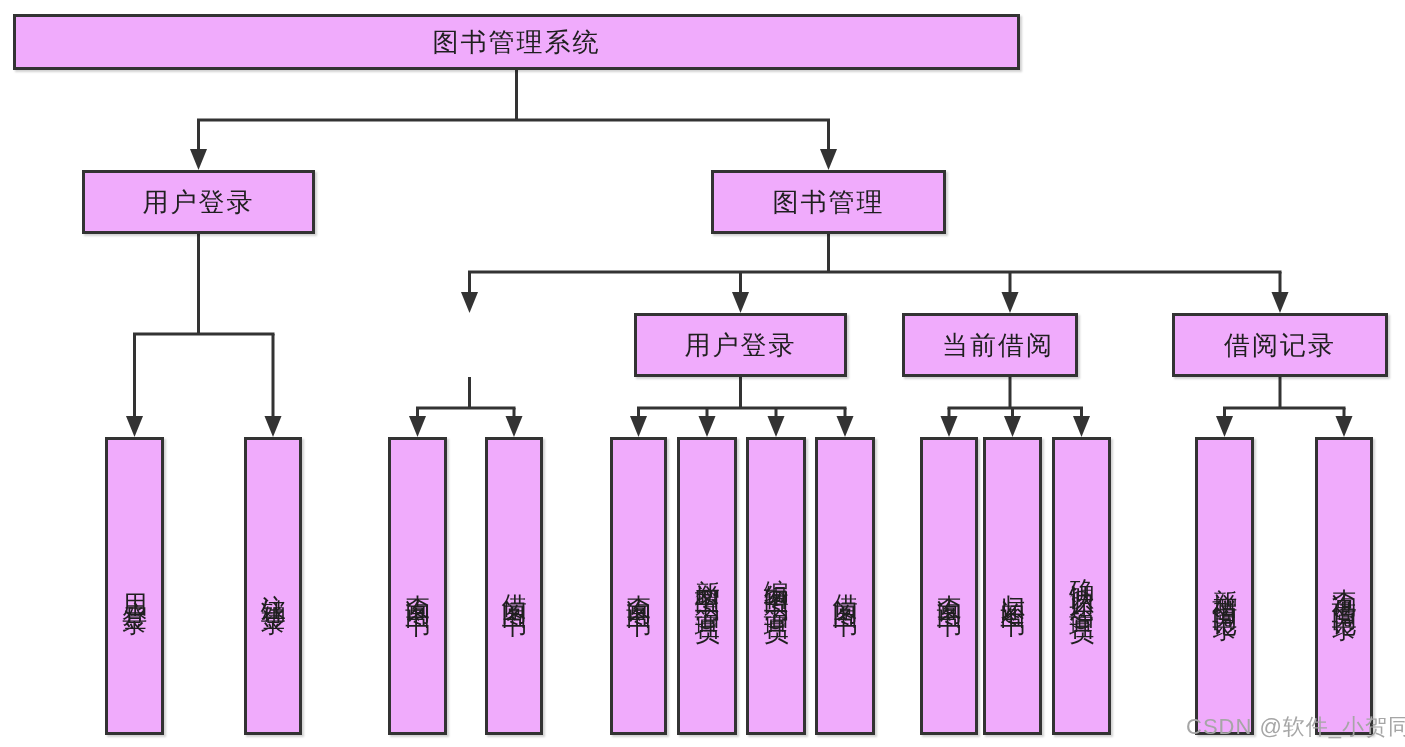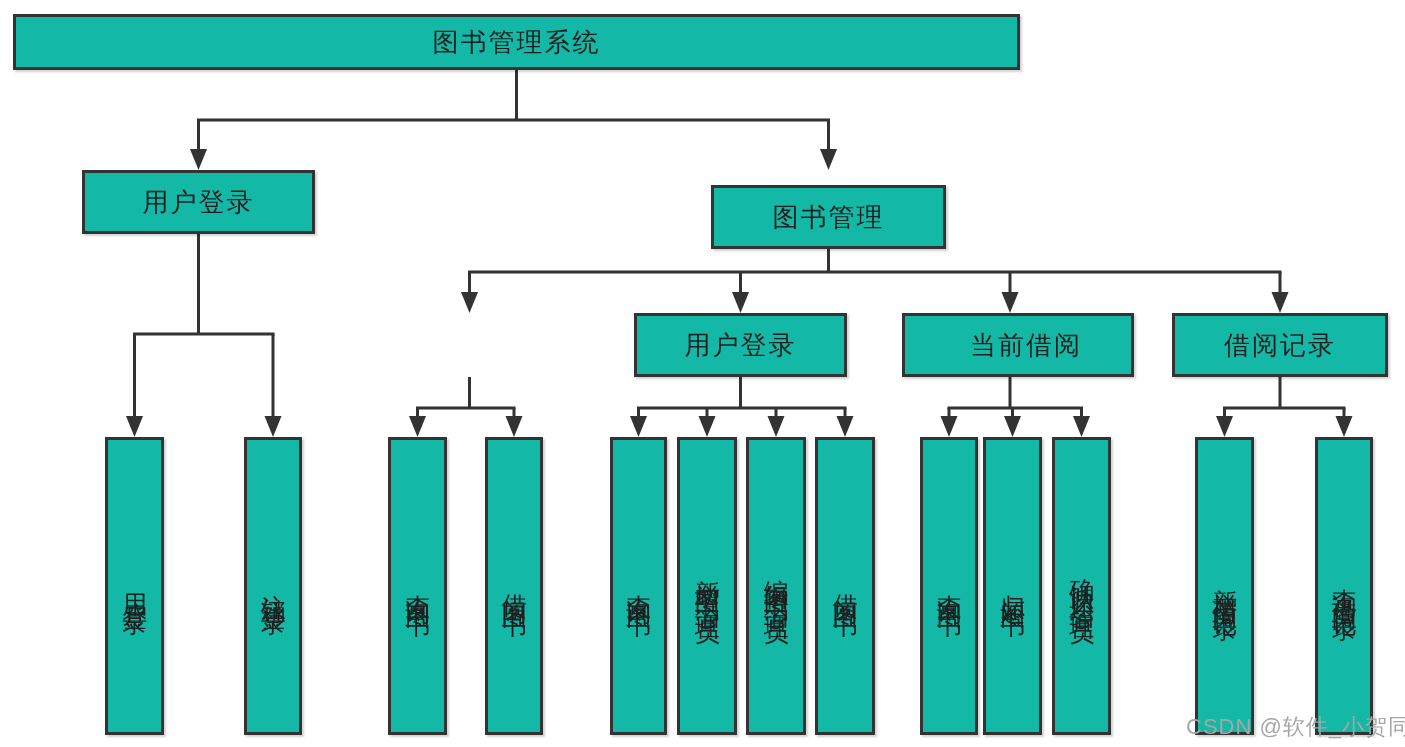--- a/index.html
+++ b/index.html
@@ -8,21 +8,21 @@
     width:1405px;height:747px;
     background:#ffffff;
     font-family:"Liberation Sans", sans-serif;
     overflow:hidden;
   }
   #connectors{position:absolute;left:0;top:0;width:1405px;height:747px;}
   .node{
     position:absolute;
     box-sizing:border-box;
     border:3px solid #333333;
-    background:#14b8a6;
+    background:#f0abfc;
     color:#1f1f1f;
     display:flex;align-items:center;justify-content:center;
     box-shadow:2px 2px 2px rgba(0,0,0,0.18);
   }
   .node-h{font-size:26px;letter-spacing:2px;white-space:nowrap;}
   .node-v span{
     writing-mode:vertical-rl;
     text-orientation:mixed;
     font-size:25px;
     letter-spacing:6px;
@@ -93,24 +93,24 @@
       <line x1="1223" y1="408" x2="1345.5" y2="408" stroke="#333333" stroke-width="3"></line>
       <line x1="1224.5" y1="408" x2="1224.5" y2="421" stroke="#333333" stroke-width="3"></line>
       <polygon points="1224.5,437 1216,416 1233,416" fill="#333333"></polygon>
       <line x1="1344" y1="408" x2="1344" y2="421" stroke="#333333" stroke-width="3"></line>
       <polygon points="1344,437 1335.5,416 1352.5,416" fill="#333333"></polygon>
     </svg>
 
   <div class="node node-h" style="left:13px;top:14px;width:1007px;height:56px;">图书管理系统</div>
 
   <div class="node node-h" style="left:82px;top:170px;width:233px;height:64px;">用户登录</div>
-  <div class="node node-h" style="left:711px;top:185px;width:235px;height:64px;">图书管理</div>
+  <div class="node node-h" style="left:711px;top:170px;width:235px;height:64px;">图书管理</div>
 
   <div class="node node-h" style="left:634px;top:313px;width:213px;height:64px;">用户登录</div>
-  <div class="node node-h" style="left:902px;top:313px;width:232px;height:64px;padding-left:16px;">当前借阅</div>
+  <div class="node node-h" style="left:902px;top:313px;width:176px;height:64px;padding-left:16px;">当前借阅</div>
   <div class="node node-h" style="left:1172px;top:313px;width:216px;height:64px;">借阅记录</div>
 
   <div class="node node-v" style="left:105px;top:437px;width:59px;height:298px;">
     <span>用户登录</span>
   </div>
   <div class="node node-v" style="left:244px;top:437px;width:58px;height:298px;">
     <span>注销登录</span>
   </div>
 
   <div class="node node-v" style="left:388px;top:437px;width:59px;height:298px;">

